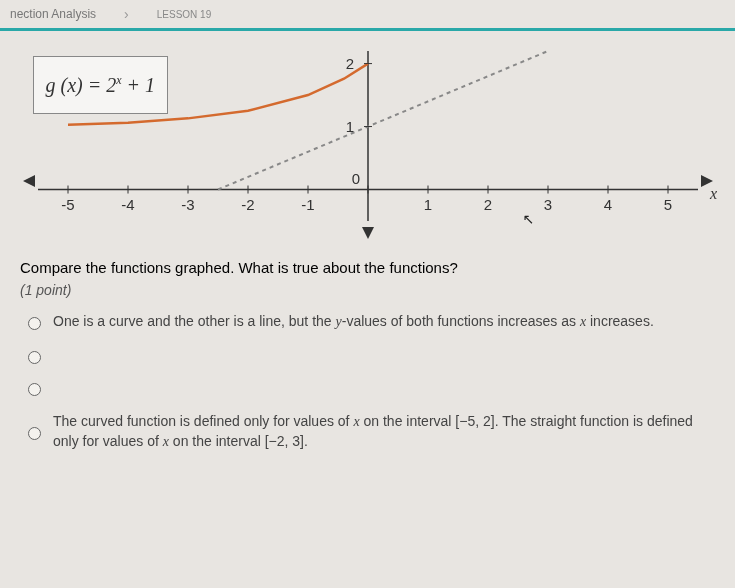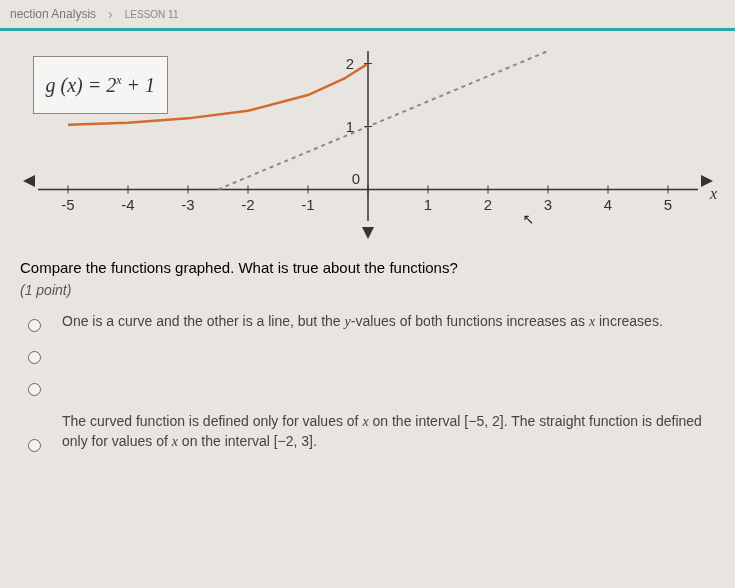--- a/index.html
+++ b/index.html
@@ -7,21 +7,21 @@
       width: 735px;
       height: 588px;
       background: #e8e5e1;
       font-family: Arial, sans-serif;
       overflow: hidden;
       position: relative;
     }
     .breadcrumb {
       display: flex;
       align-items: center;
-      gap: 12px;
+      gap: 28px;
       padding: 6px 10px;
       font-size: 12px;
       color: #777;
     }
     .breadcrumb .sep { color: #999; font-size: 14px; }
     .breadcrumb .lesson { color: #888; font-size: 10px; }
     .breadcrumb .subtitle { color: #666; font-size: 13px; }
     .underline {
       height: 3px;
       background: #2aa8a8;
@@ -53,22 +53,22 @@
       color: #000000;
     }
     .points {
       margin: 2px 20px 14px 20px;
       font-size: 14px;
       font-style: italic;
       color: #555;
     }
     .option {
       display: flex;
-      align-items: flex-end;
-      gap: 21px;
+      align-items: center;
+      gap: 12px;
       margin: 10px 20px 16px 28px;
     }
     .radio {
       width: 13px;
       height: 13px;
       border: 1.5px solid #666;
       border-radius: 50%;
       margin-top: 3px;
       flex: 0 0 auto;
       background: #f4f2ee;
@@ -90,21 +90,21 @@
     }
     svg { width: 100%; height: 100%; display: block; }
   </style>
 </head>
 <body>
 
 <div class="breadcrumb">
   <span>nection Analysis</span>
   <span class="sep">›</span>
   <div style="display:flex;flex-direction:column">
-    <span class="lesson">LESSON 11</span>
+    <span class="lesson">LESSON 19</span>
   </div>
 </div>
 <div class="underline"></div>
 
 <div class="chart-wrap">
   <svg viewBox="0 0 700 200">
 
     <g id="axes">
         <line x1="20" x2="680" y1="148.51851851851853" y2="148.51851851851853" stroke="#333" stroke-width="1.5"></line>
         <line x1="350" x2="350" y1="10" y2="180" stroke="#333" stroke-width="1.5"></line>

